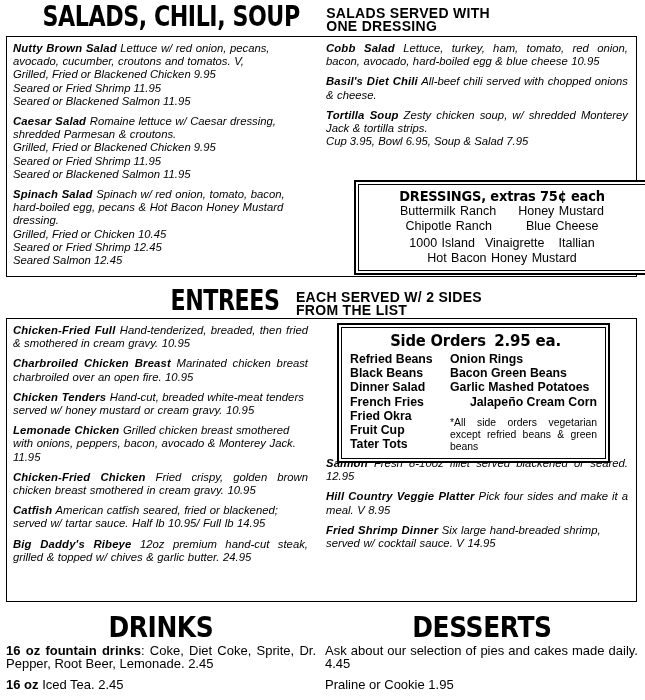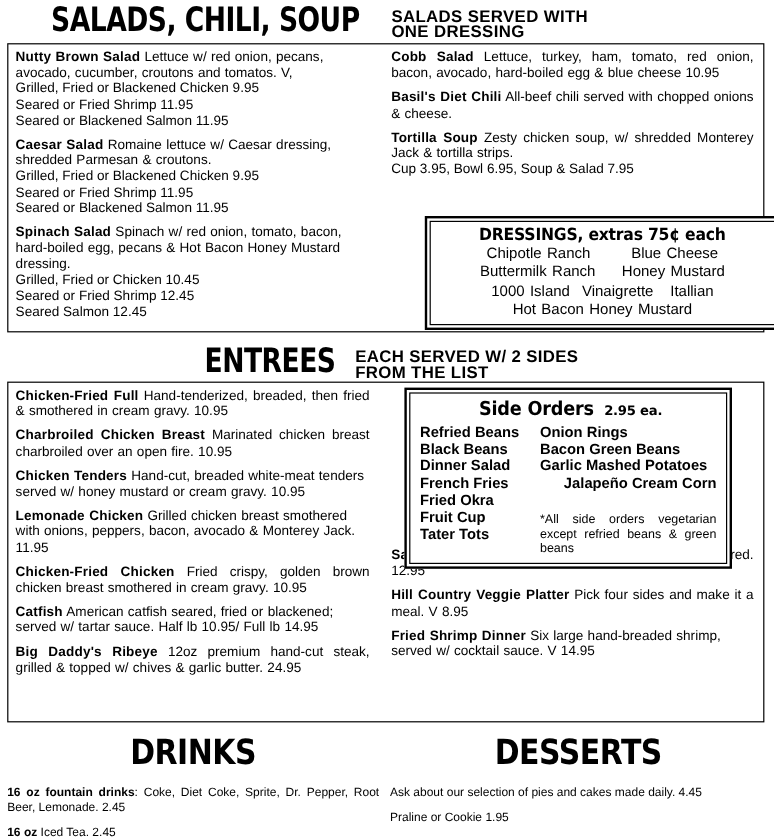--- a/index.html
+++ b/index.html
@@ -33,21 +33,21 @@
     white-space:pre-line;
     padding-top:4px;
   }
 
   
   .menu-box {
     position:absolute;
     border:1.3px solid #000;
     background:#fff;
   }
-  .cols { display:flex; height:100%; }
+  .cols { display:flex; height:100%;font-style:italic; }
   .col { padding:5px 8px 4px 6px; }
   .col-left  { width:309px; }
   .col-right { width:auto; flex:1; padding-left:10px; }
 
   
   .item { margin-bottom:7px; }
   .item:last-child { margin-bottom:0; }
   .item p {
     font-size:11.3px;
     line-height:13.2px;
@@ -97,48 +97,48 @@
     text-align:center; line-height:17px; margin-bottom:2px;
   }
   .sides-title .big {
     font-family:"DejaVu Sans", sans-serif;
     font-weight:700; font-size:16px;
     transform:scaleX(0.92); display:inline-block;
     letter-spacing:-0.2px;
   }
   .sides-title .price {
     font-family:"DejaVu Sans", sans-serif;
-    font-weight:700; font-size:11px;
+    font-weight:700; font-size:15px;
     letter-spacing:-0.2px;
   }
   .sides-body { display:flex; gap:0px; }
   .sides-c1 { width:100px; }
   .sides-c2 { flex:1; }
   .sides-li {
     font-weight:700; font-size:12.3px; line-height:14.2px;
     white-space:nowrap;
   }
   .sides-note {
     font-size:10.4px; line-height:12.2px;
-    text-align:justify; margin-top:18px;
+    text-align:justify; margin-top:8px;
     word-spacing:0.5px;
   }
 
   
   .bottom { position:absolute; left:0; top:612px; width:645px; display:flex; }
   .bcol { width:322px; padding:0 6px; }
   .bcol.right { padding-left:3px; }
-  .b-head { text-align:center; margin-bottom:12px; }
+  .b-head { text-align:center; margin-bottom:2px; }
   .b-head span {
     font-family:"DejaVu Sans", sans-serif;
     font-weight:700; font-size:29px; line-height:30px;
     display:inline-block; transform:scaleX(0.86);
     letter-spacing:-0.5px;
   }
-  .b-item { font-size:10px; line-height:13.2px; text-align:justify; margin-bottom:8px; }
+  .b-item { font-size:13px; line-height:13.2px; text-align:justify; margin-bottom:8px; }
   .b-item b { font-weight:700; }
 </style>
 </head>
 <body>
 
 <div class="page">
 
   <div class="banner" style="position:absolute;left:0;top:3px;width:515px;">
     <div class="banner-title" style="font-size:28px;">SALADS, CHILI, SOUP</div>
     <div class="banner-sub">SALADS SERVED WITH
@@ -194,28 +194,28 @@
         </div>
 
       </div>
     </div>
   </div>
 
   <div class="dressings" style="left:354px;top:180px;width:296px;">
     <div class="dressings-inner">
       <div class="dress-title">DRESSINGS, extras 75¢ each</div>
       <div class="dress-row">
+        <span>Buttermilk Ranch</span>
+        <span class="gap"></span>
+        <span>Honey Mustard</span>
+      </div>
+      <div class="dress-row">
         <span>Chipotle Ranch</span>
         <span class="gap" style="width:34px;"></span>
         <span>Blue Cheese</span>
-      </div>
-      <div class="dress-row">
-        <span>Buttermilk Ranch</span>
-        <span class="gap"></span>
-        <span>Honey Mustard</span>
       </div>
       <div class="dress-space"></div>
       <div class="dress-row">
         <span>1000 Island</span>
         <span class="gap" style="width:10px;"></span>
         <span>Vinaigrette</span>
         <span class="gap" style="width:14px;"></span>
         <span>Itallian</span>
       </div>
       <div class="dress-row">

